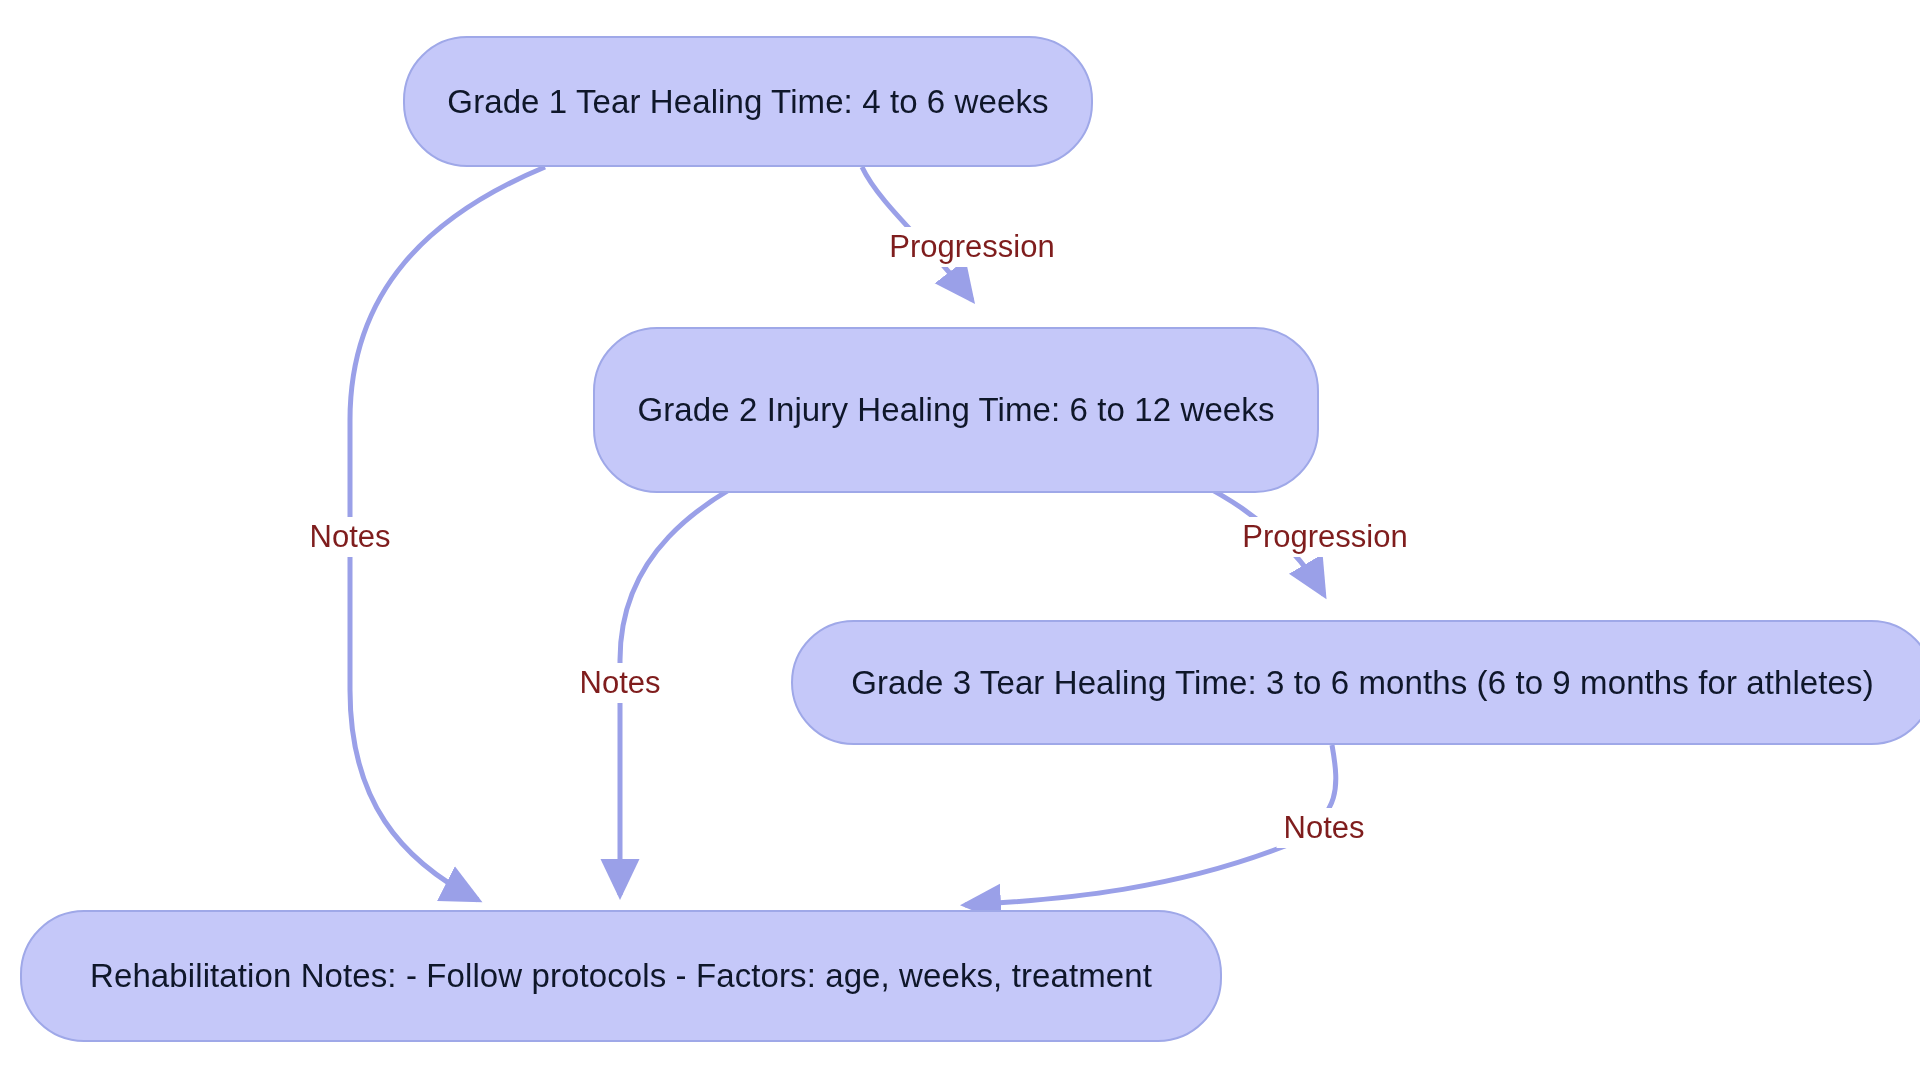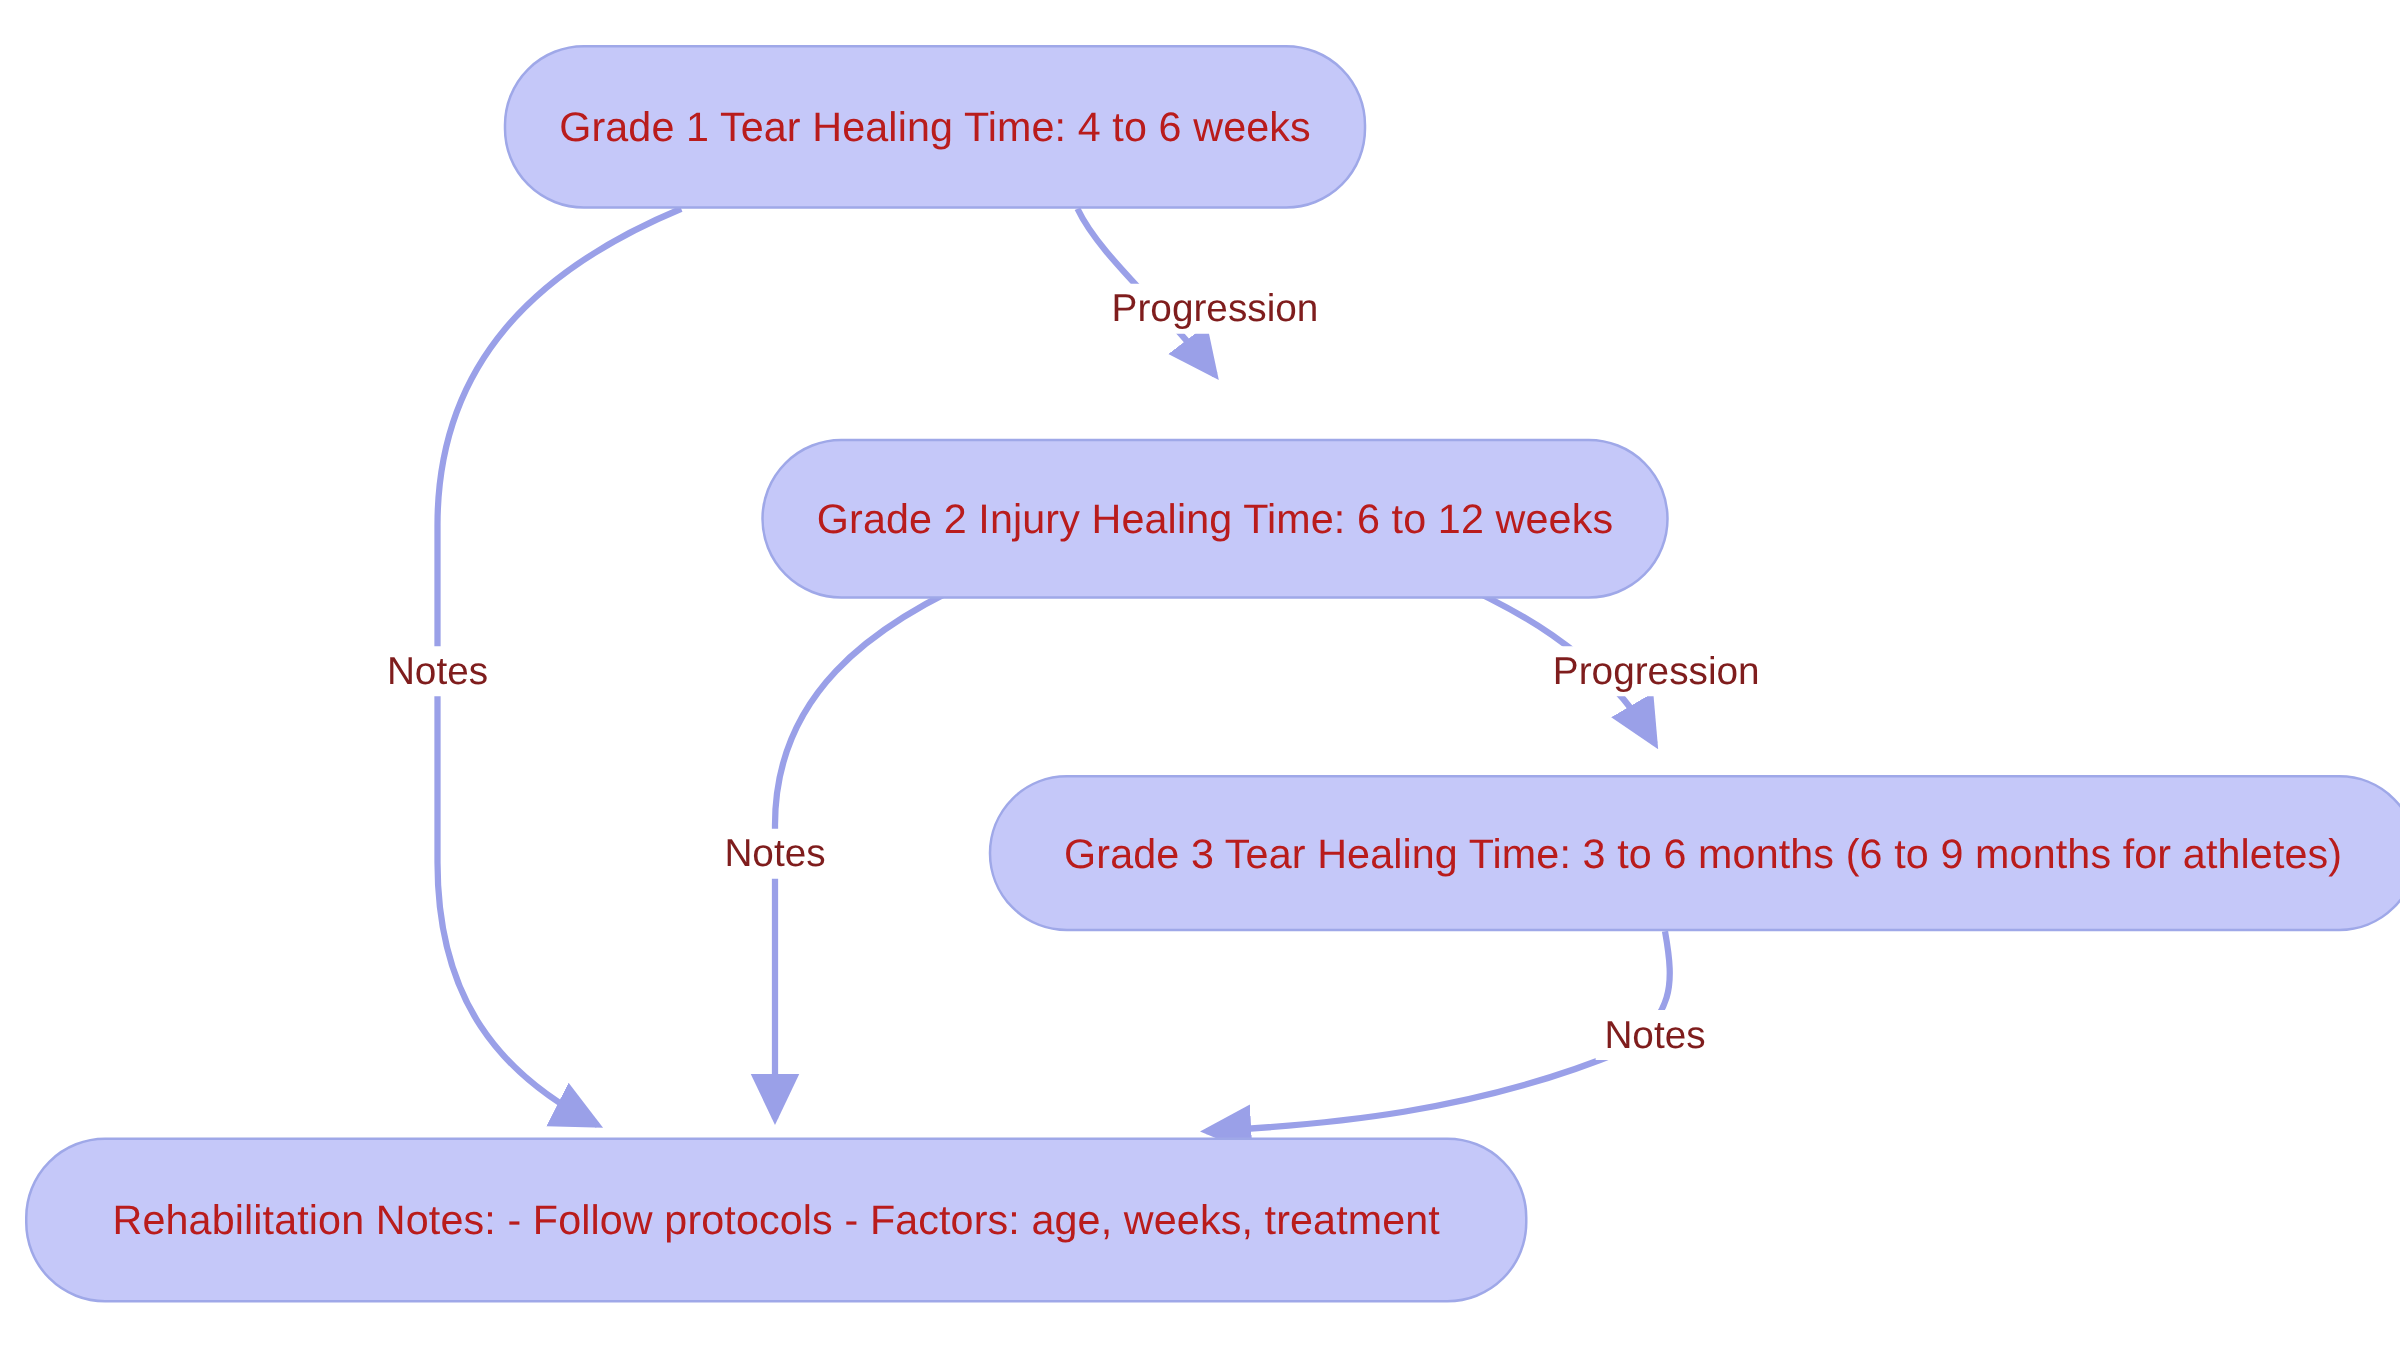--- a/index.html
+++ b/index.html
@@ -35,21 +35,21 @@
     align-items: center;
     justify-content: center;
     color: #2424c4;
     font-size: 33px;
     font-weight: 400;
     letter-spacing: 0.1px;
     white-space: nowrap;
     z-index: 2;
   }
   .node-label {
-    color: #b91c1c;
+    color: #0f172a;
     pointer-events: none;
   }
   .edge-label {
     position: absolute;
     transform: translate(-50%, -50%);
     color: #7f1d1d;
     font-size: 31px;
     font-family: "Liberation Sans", sans-serif;
     background: #ffffff;
     padding: 2px 7px;
@@ -80,21 +80,21 @@
              L 620 895" fill="none" stroke="#9aa0e8" stroke-width="5" marker-end="url(#arrowhead)"></path>
 
     <path d="M 1332 745 C 1340 790, 1338 810, 1300 840
              C 1180 890, 1060 900, 965 905" fill="none" stroke="#9aa0e8" stroke-width="5" marker-end="url(#arrowhead)"></path>
   </svg>
 
   <div class="node" style="left:403px; top:36px; width:690px; height:131px;">
     <span class="node-label">Grade 1 Tear Healing Time: 4 to 6 weeks</span>
   </div>
 
-  <div class="node" style="left:609px; top:327px; width:726px; height:128px;margin-top:24px;">
+  <div class="node" style="left:593px; top:327px; width:726px; height:166px;">
     <span class="node-label">Grade 2 Injury Healing Time: 6 to 12 weeks</span>
   </div>
 
   <div class="node" style="left:791px; top:620px; width:1143px; height:125px;">
     <span class="node-label">Grade 3 Tear Healing Time: 3 to 6 months (6 to 9 months for athletes)</span>
   </div>
 
   <div class="node" style="left:20px; top:910px; width:1202px; height:132px;">
     <span class="node-label">Rehabilitation Notes: - Follow protocols - Factors: age, weeks, treatment</span>
   </div>

